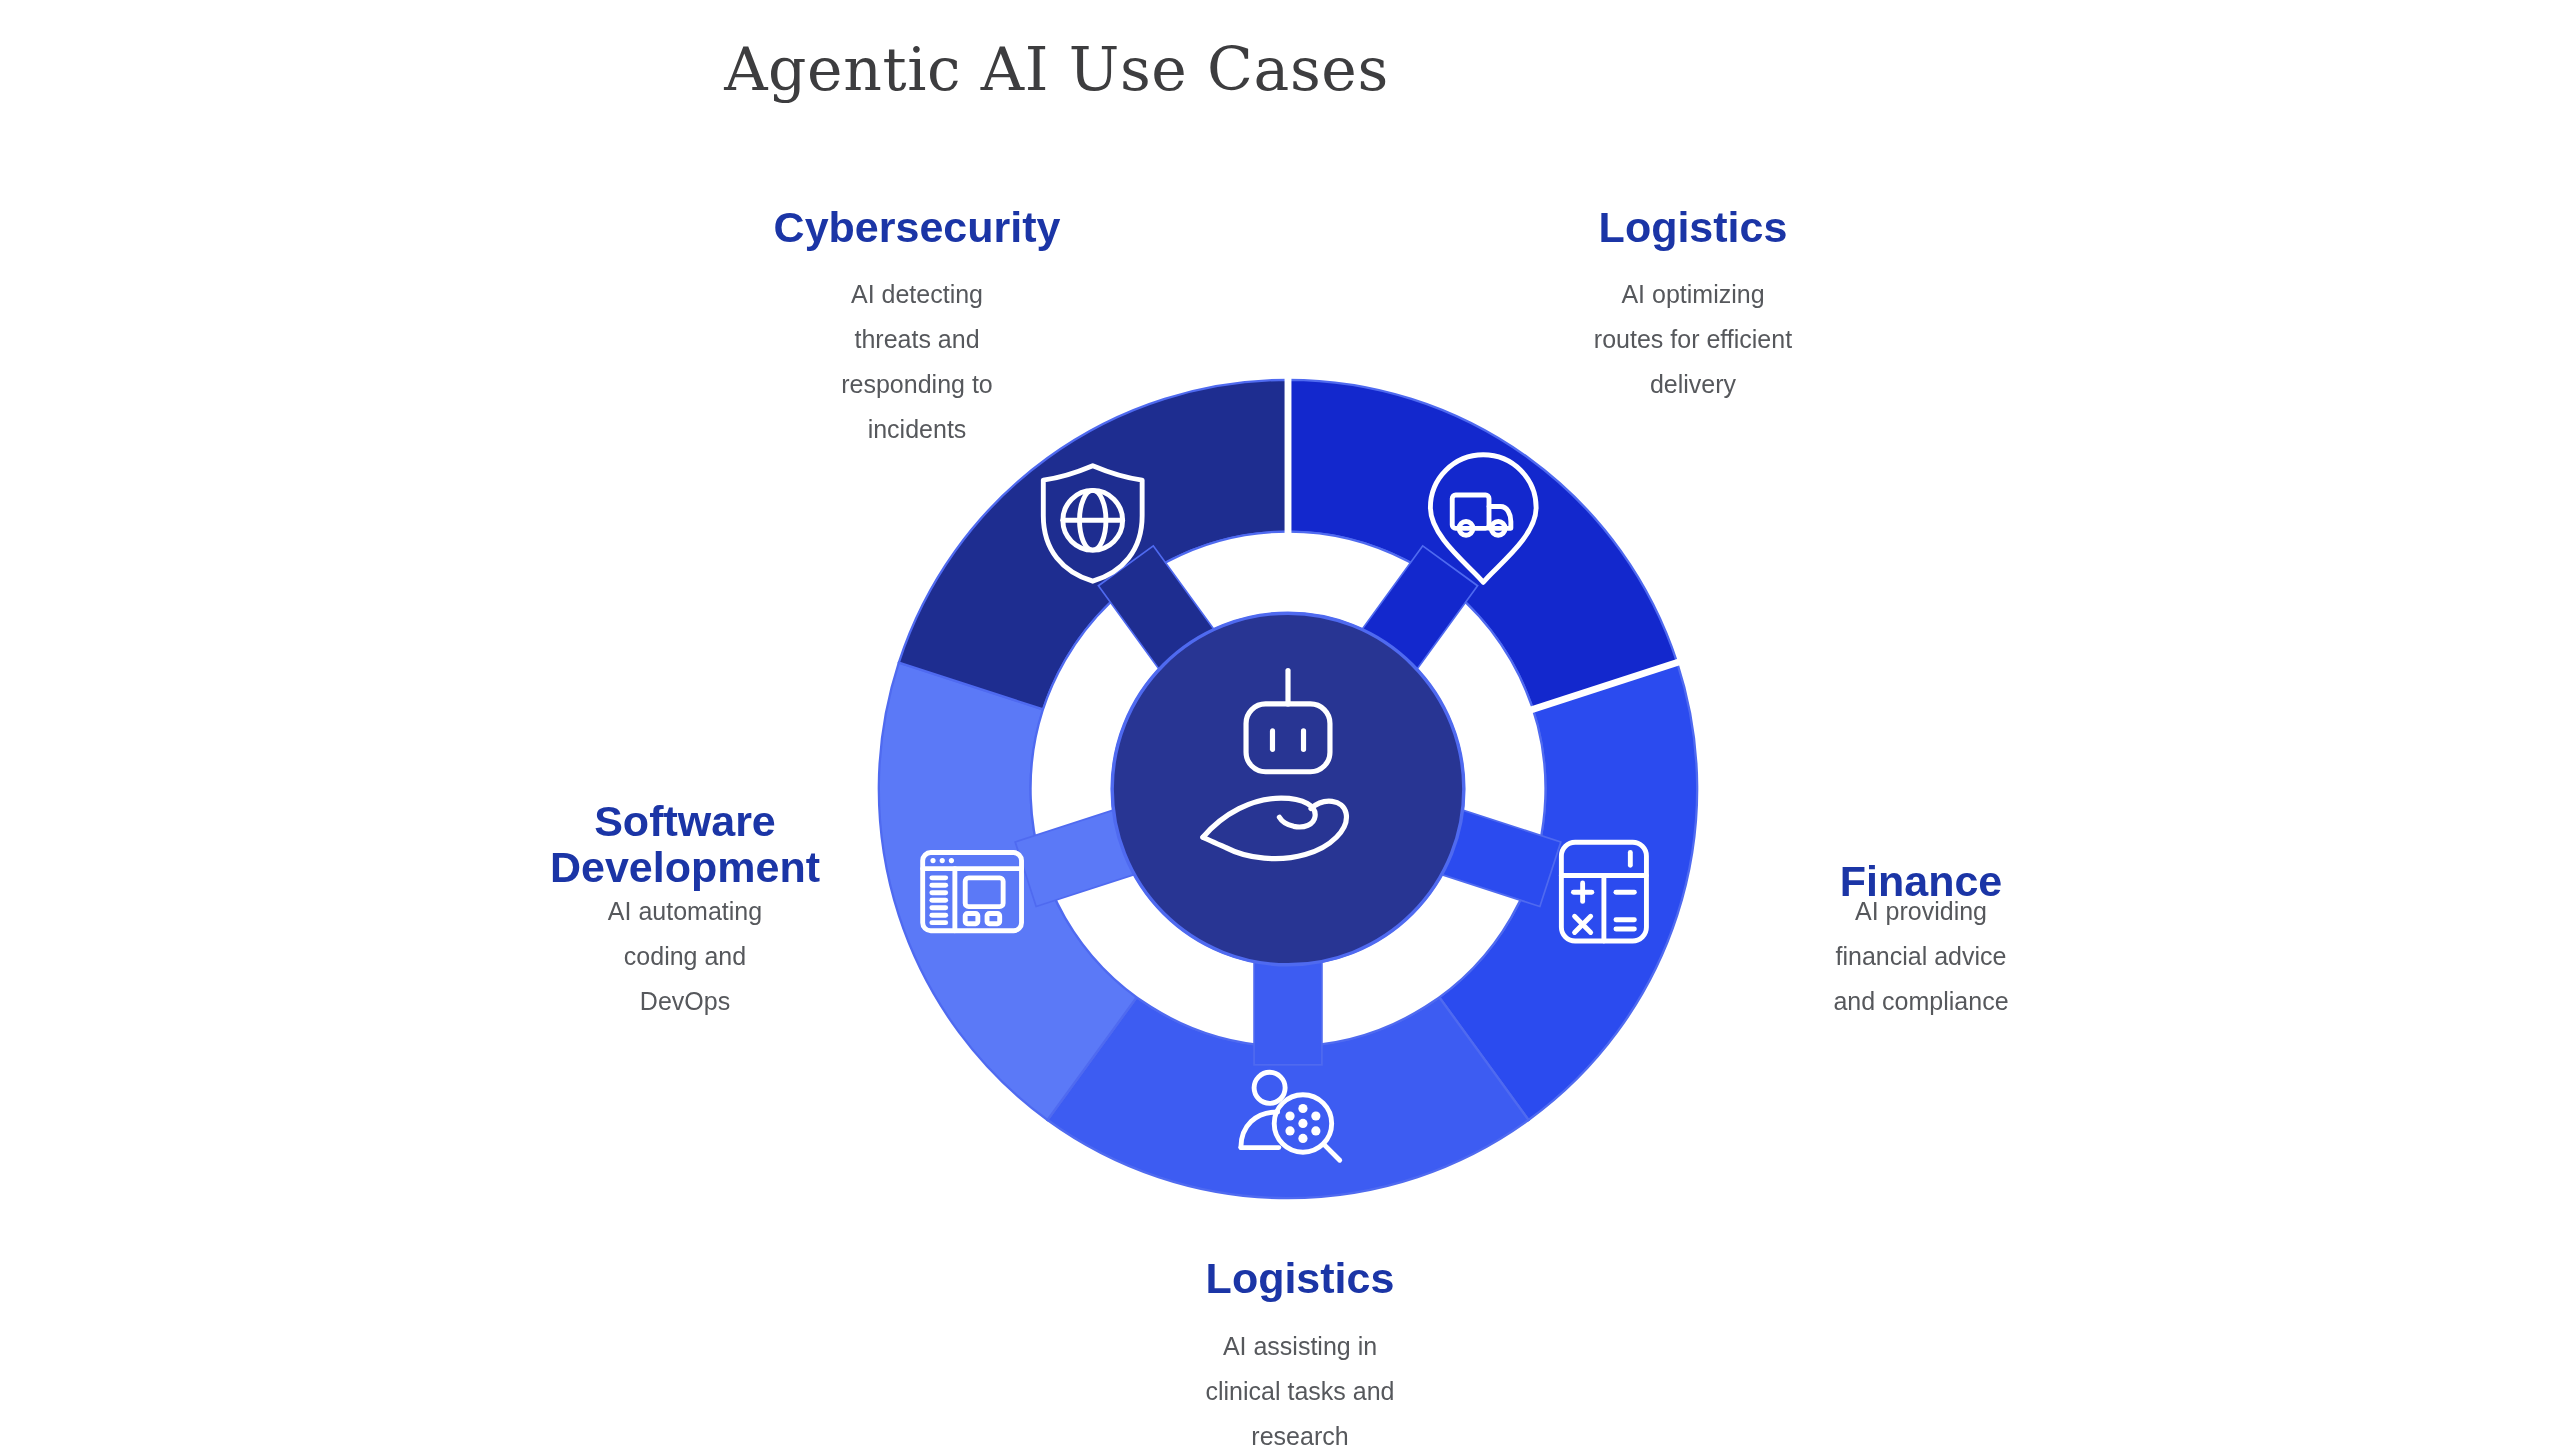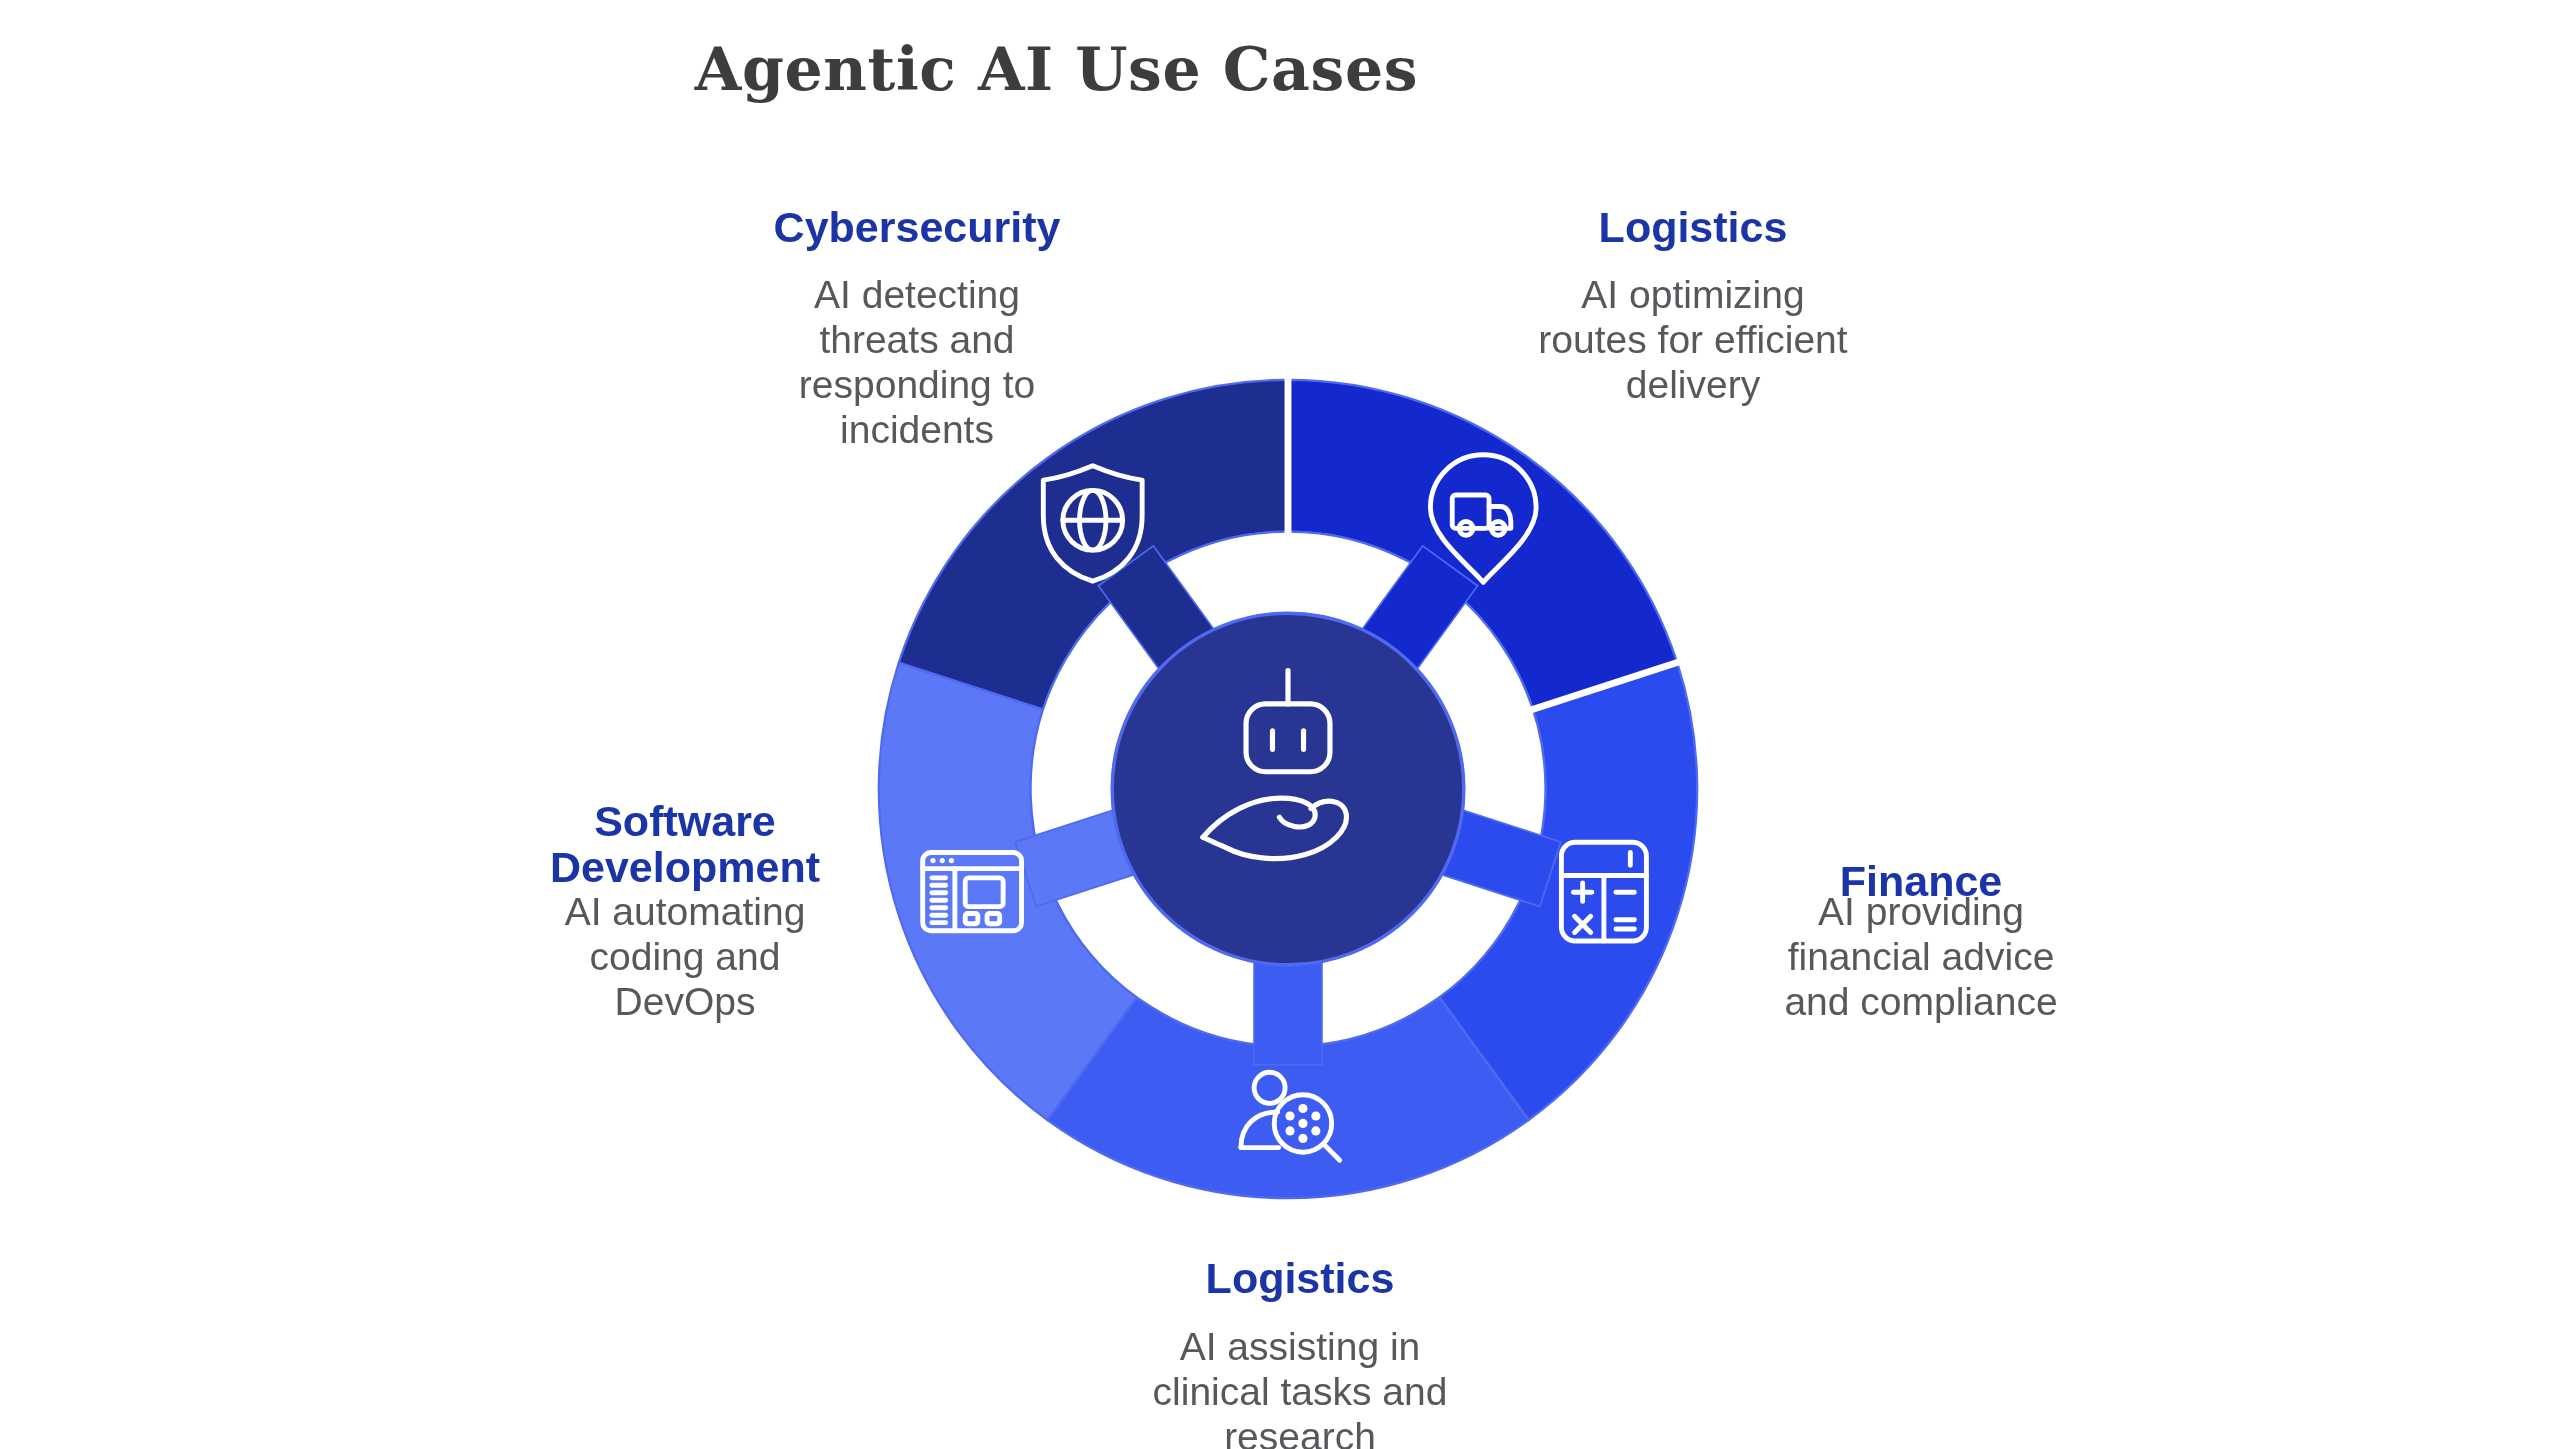--- a/index.html
+++ b/index.html
@@ -1,38 +1,38 @@
 <!DOCTYPE html>
 <html style="font-size:9.2px"><head>
 <meta charset="utf-8">
 <style>
   html,body{margin:0;padding:0;background:#ffffff;}
   #canvas{position:relative;width:2576px;height:1449px;background:#ffffff;overflow:hidden;
           font-family:"Liberation Sans", sans-serif;}
 
   
   .page-title{position:absolute;left:0;top:29px;width:2113px;text-align:center;
-              font-family:"DejaVu Serif", serif;font-weight:bold;font-size:60px;
+              font-family:"DejaVu Serif", serif;font-weight:normal;font-size:60px;
               line-height:81px;color:#3d3d3f;letter-spacing:0.6px;}
 
   
   #wheel{position:absolute;left:857px;top:358px;width:862px;height:862px;}
   .segment{stroke:#4f6af0;stroke-width:4;}
   .gap-ring{fill:#ffffff;stroke:#4f6af0;stroke-width:4;}
   .spoke{stroke:#4f6af0;stroke-width:3;}
   .divider{stroke:#ffffff;stroke-width:12;stroke-linecap:butt;}
   .hub{stroke:#4f6af0;stroke-width:6;}
   .icon{fill:none;stroke:#ffffff;stroke-width:8.5;stroke-linecap:round;stroke-linejoin:round;}
   .icon-bold{fill:none;stroke:#ffffff;stroke-width:9;stroke-linecap:round;stroke-linejoin:round;}
   .dot{fill:#ffffff;stroke:none;}
 
   
   .sec-heading{position:absolute;width:518px;text-align:center;font-weight:bold;
                font-size:43px;line-height:46px;color:#1b35a6;white-space:pre-line;}
-  .sec-desc{position:absolute;width:518px;text-align:center;font-size:39px;
+  .sec-desc{position:absolute;width:518px;text-align:center;font-size:25px;
             line-height:45px;color:#56585c;white-space:pre-line;}
 
   #label-cybersecurity-heading{left:658px;top:204px;}
   #label-cybersecurity-desc{left:658px;top:272px;}
   #label-logistics-heading{left:1434px;top:204px;}
   #label-logistics-desc{left:1434px;top:272px;}
   #label-finance-heading{left:1662px;top:822px;margin-top:36px;}
   #label-finance-desc{left:1662px;top:889px;}
   #label-software-heading{left:426px;top:798px;}
   #label-software-desc{left:426px;top:889px;}

